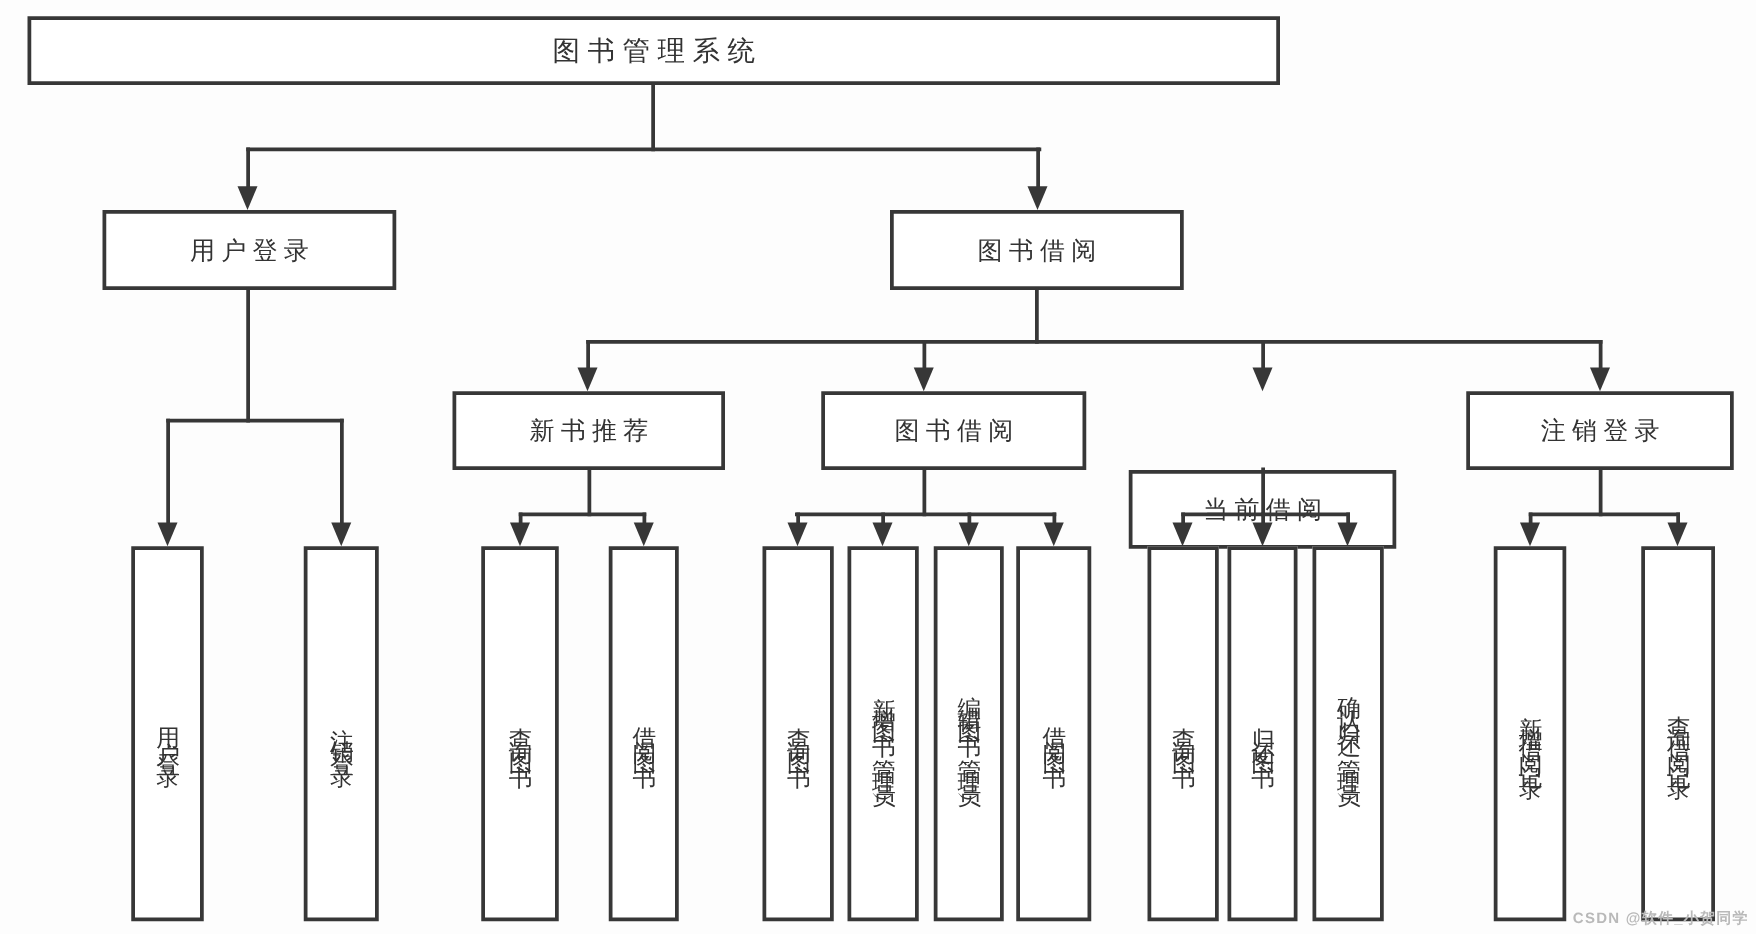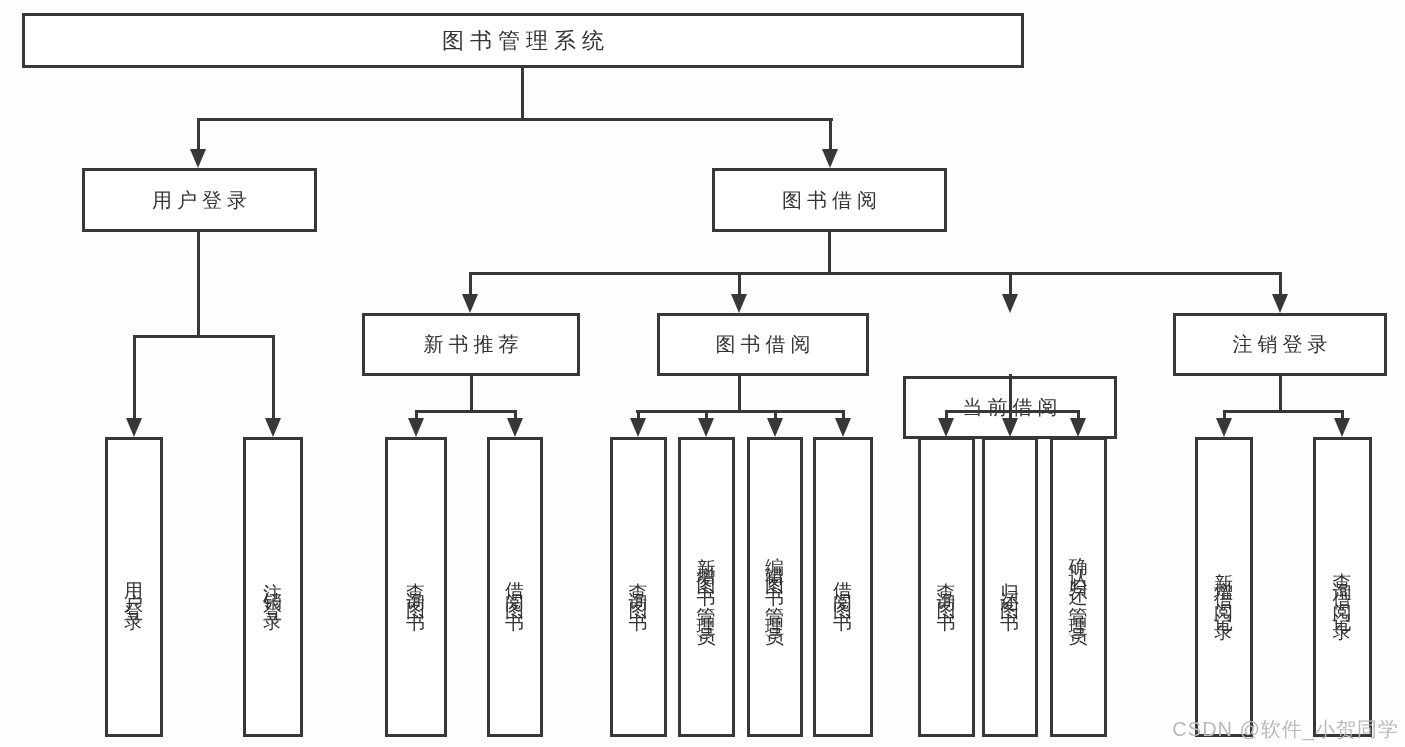--- a/index.html
+++ b/index.html
@@ -72,25 +72,26 @@
     width: 0;
     height: 0;
     border-left: 8.5px solid transparent;
     border-right: 8.5px solid transparent;
     border-top: 19px solid var(--line);
   }
   .watermark {
     position: absolute;
     right: 6px;
     bottom: 4px;
-    font-size: 20px;
+    font-size: 12px;
     letter-spacing: 1px;
     color: var(--wm);
     z-index: 20;
     white-space: nowrap;
+    font-weight: bold;
   }
 </style>
 </head>
 <body>
 
 <div class="canvas">
 
   <div class="box h-box root-box" style="left:22px; top:13px; width:1002px; height:55px;">图书管理系统</div>
 
   <div class="vline" style="left:521px; top:66px; width:3px; height:55px;"></div>

